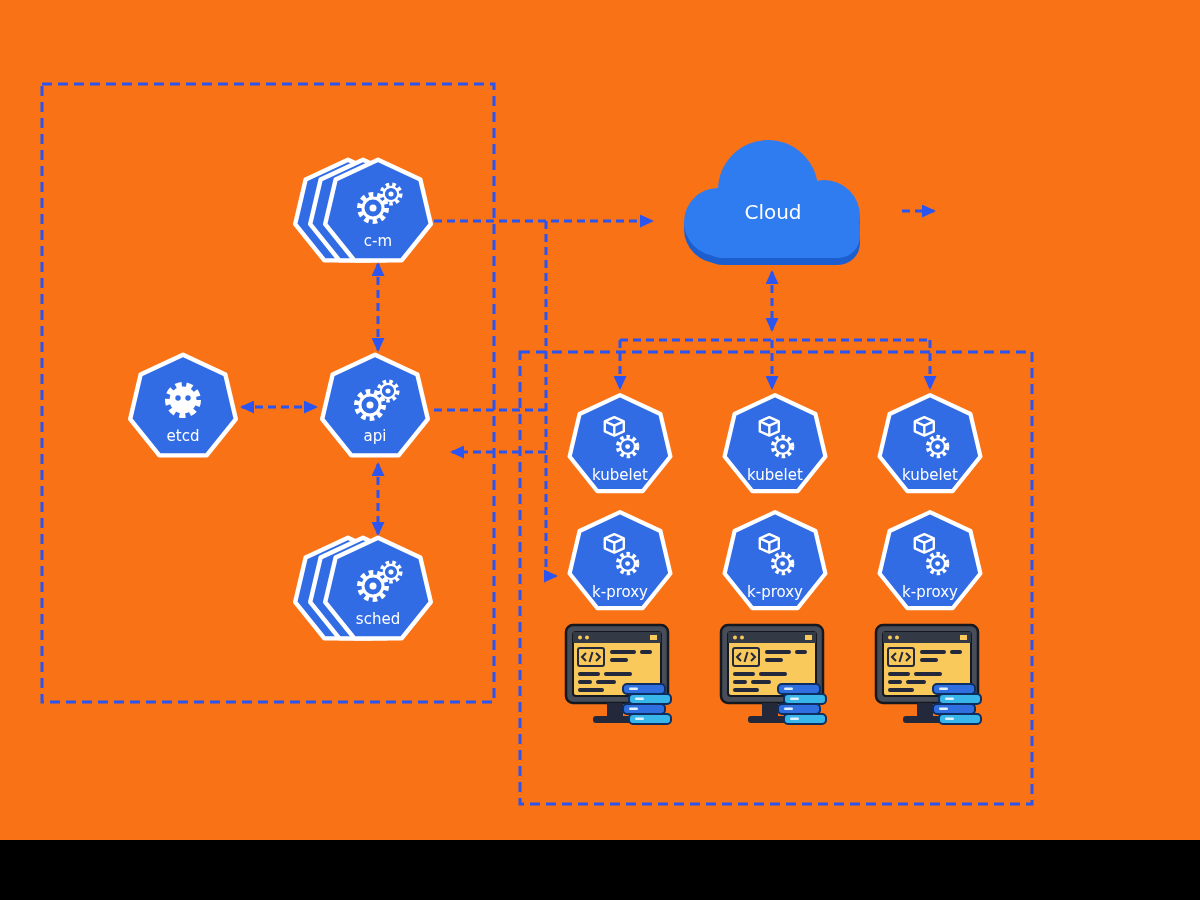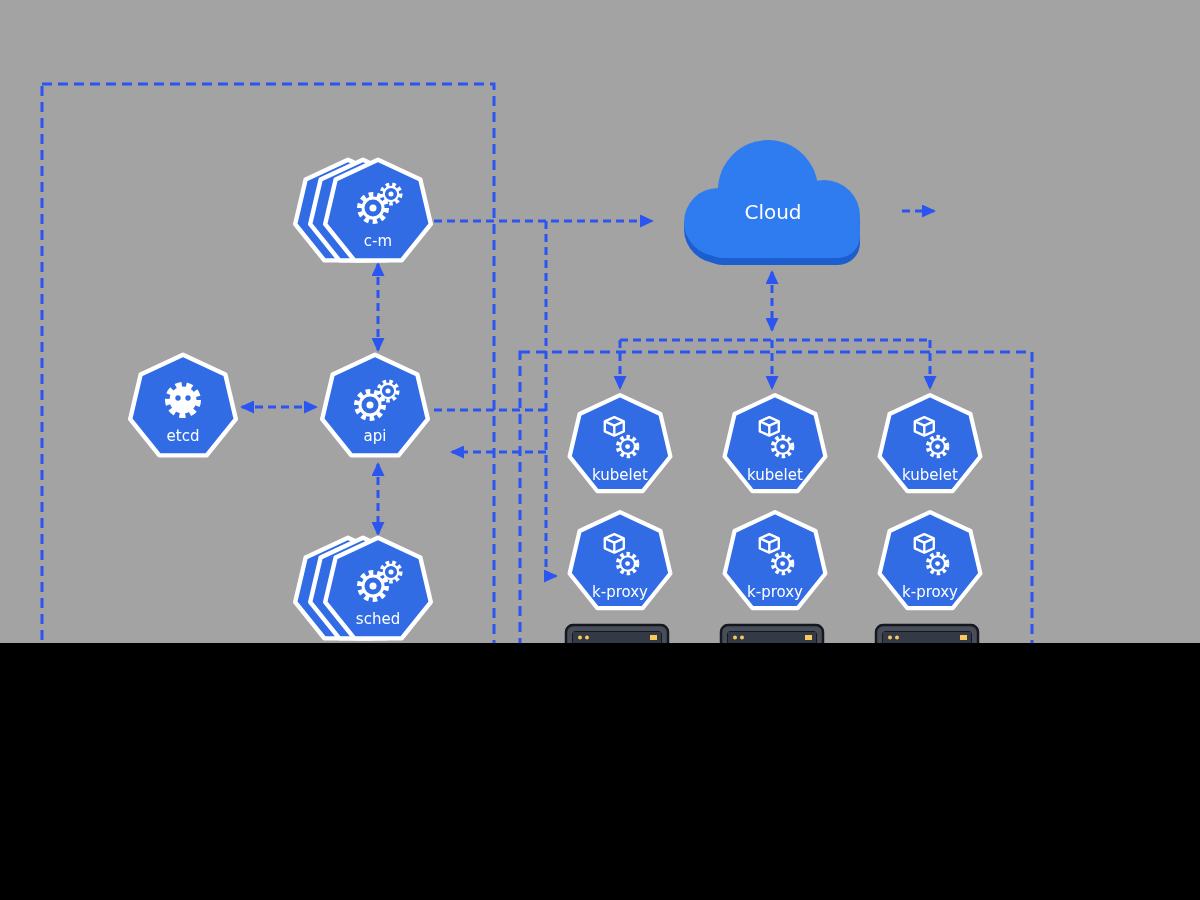--- a/index.html
+++ b/index.html
@@ -1,16 +1,16 @@
 <!DOCTYPE html>
 <html><head>
 <meta charset="utf-8">
 <style>
   html,body{margin:0;padding:0;background:#000;}
-  .stage{position:relative;width:1200px;height:643px;background:#a3a3a3;overflow:hidden;}
+  .stage{position:relative;width:1200px;height:840px;background:#f97316;overflow:hidden;}
   svg{position:absolute;left:0;top:0;}
   .nlabel{font-family:"DejaVu Sans",sans-serif;font-size:15px;fill:#ffffff;text-anchor:middle;}
   .biglabel{font-family:"DejaVu Sans",sans-serif;font-size:20px;fill:#ffffff;text-anchor:middle;}
   .flow{stroke:#2b55f0;stroke-width:3;fill:none;stroke-dasharray:8 5;}
   .boxline{stroke:#2b55f0;stroke-width:3;fill:none;stroke-dasharray:10 6;}
 </style>
 </head>
 <body>
 
 <div class="stage">

